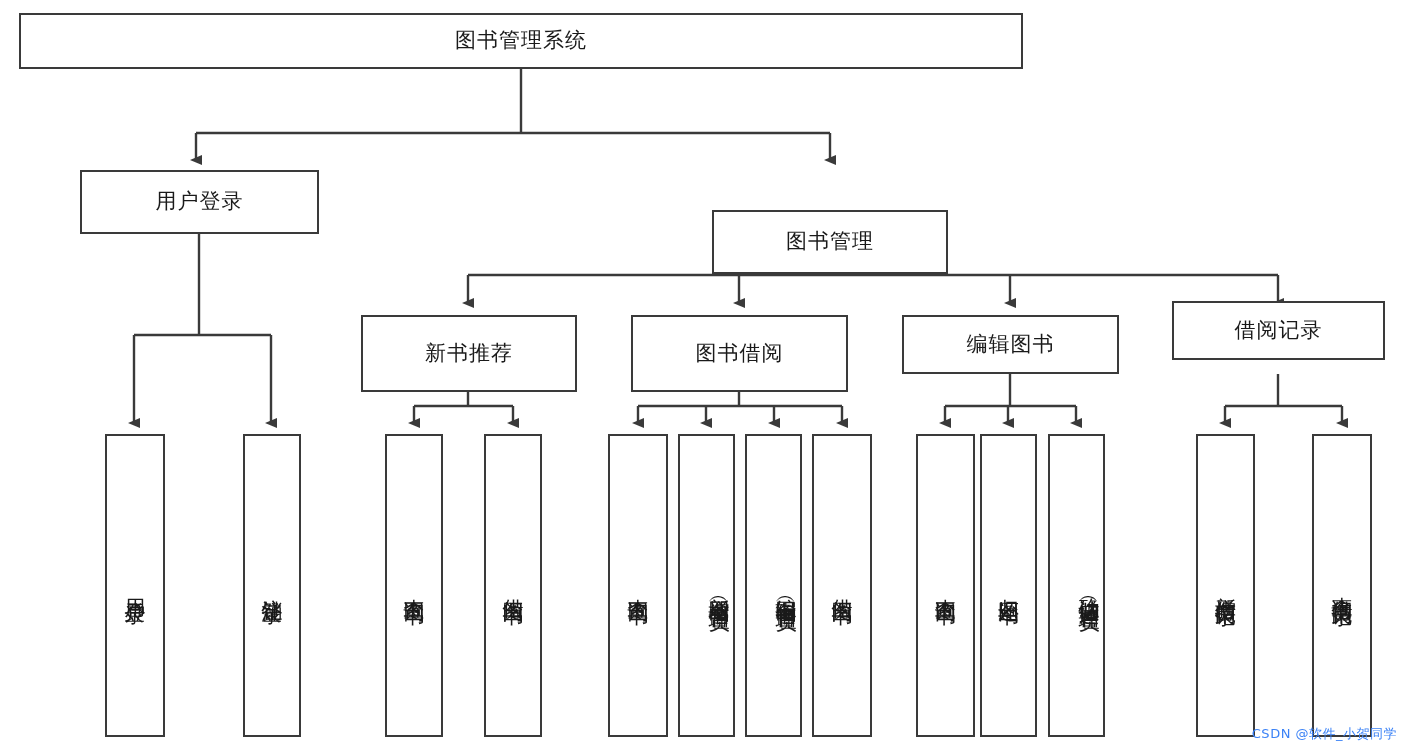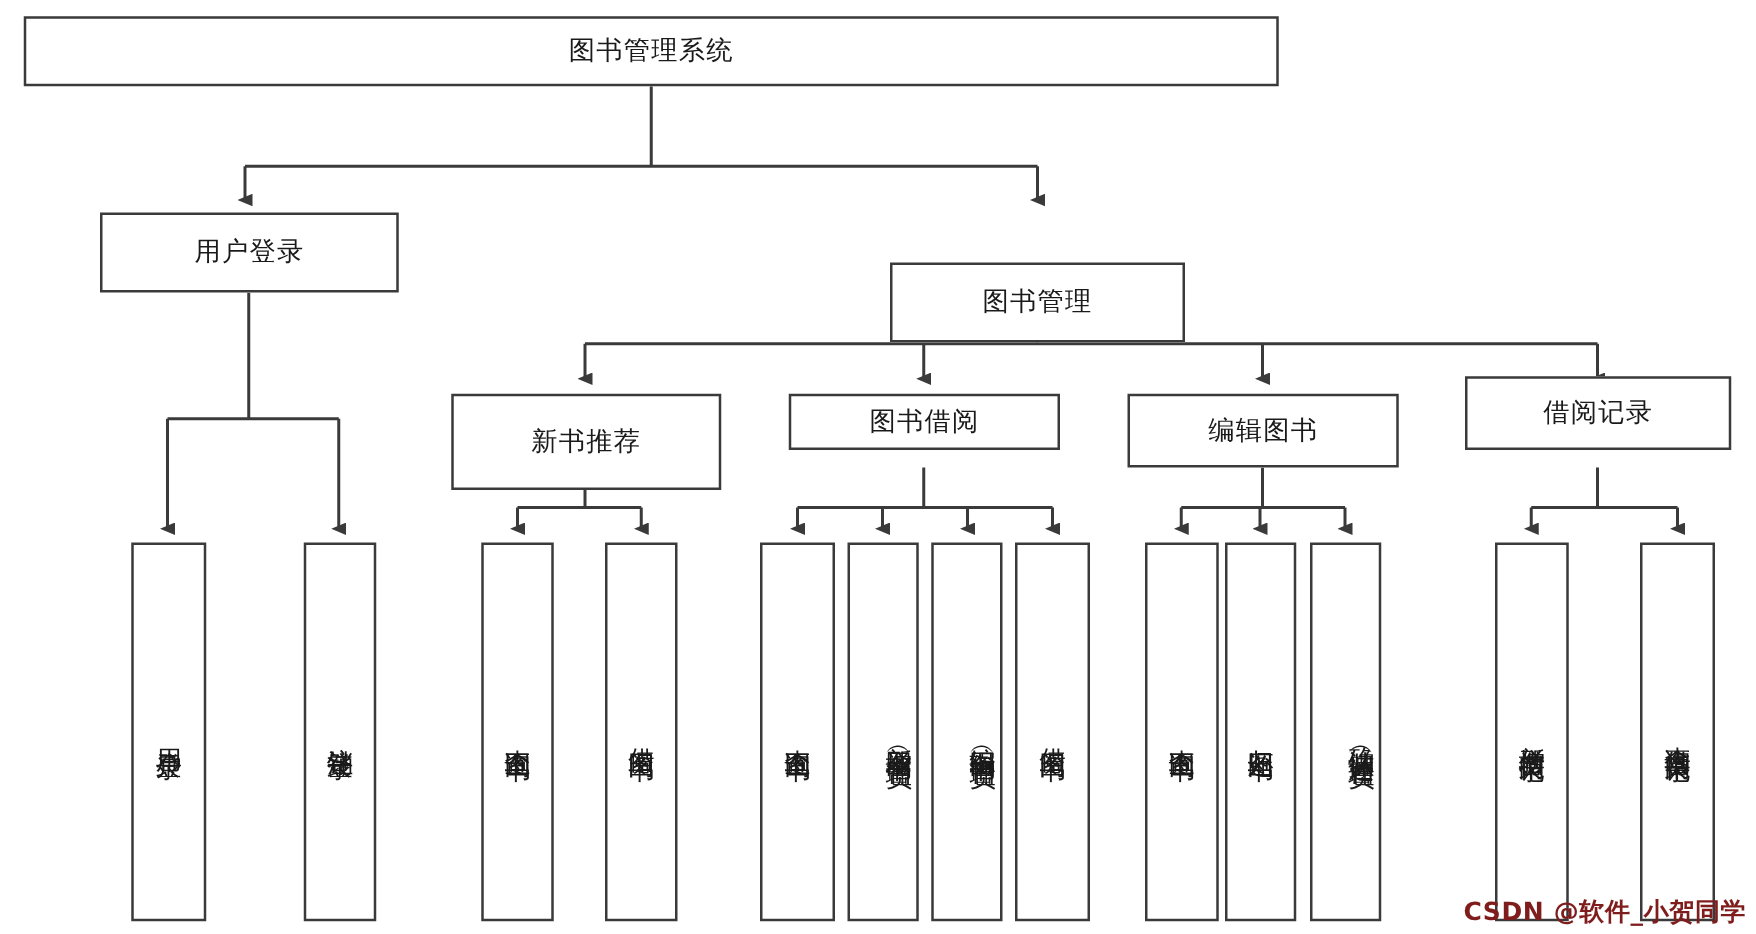--- a/index.html
+++ b/index.html
@@ -54,25 +54,24 @@
     padding-top: 8px;
   }
   .node.vert.centered {
     align-items: center;
     padding-top: 0;
   }
   #watermark {
     position: absolute;
     right: 8px;
     bottom: 4px;
-    font-size: 20px;
-    color: #7f1d1d;
+    font-size: 13px;
+    color: #3b82f6;
     letter-spacing: 0.5px;
     white-space: nowrap;
-    font-weight: bold;
   }
 </style>
 </head>
 <body>
 
 <div id="canvas">
 
   <svg class="wires" viewBox="0 0 1405 747" xmlns="http://www.w3.org/2000/svg">
     <defs>
       <marker id="arrow" markerWidth="12" markerHeight="12" refX="5" refY="6" orient="auto" markerUnits="userSpaceOnUse">
@@ -122,21 +121,21 @@
       <path d="M1342,406 L1342,423" marker-end="url(#arrow)"></path>
     </g>
   </svg>
 
   <div class="node horiz" style="left:19px; top:13px; width:1004px; height:56px;">图书管理系统</div>
 
   <div class="node horiz" style="left:80px; top:170px; width:239px; height:64px;">用户登录</div>
   <div class="node horiz" style="left:712px; top:170px; width:236px; height:64px;margin-top:40px;">图书管理</div>
 
   <div class="node horiz" style="left:361px; top:315px; width:216px; height:77px;">新书推荐</div>
-  <div class="node horiz" style="left:631px; top:315px; width:217px; height:45px;">图书借阅</div>
+  <div class="node horiz" style="left:631px; top:315px; width:217px; height:77px;">图书借阅</div>
   <div class="node horiz" style="left:902px; top:315px; width:217px; height:59px;">编辑图书</div>
   <div class="node horiz" style="left:1172px; top:301px; width:213px; height:59px;">借阅记录</div>
 
   <div class="node vert centered" style="left:105px; top:434px; width:60px; height:303px;">用户登录</div>
   <div class="node vert centered" style="left:243px; top:434px; width:58px; height:303px;">注销登录</div>
 
   <div class="node vert centered" style="left:385px; top:434px; width:58px; height:303px;">查询图书</div>
   <div class="node vert centered" style="left:484px; top:434px; width:58px; height:303px;">借阅图书</div>
 
   <div class="node vert centered" style="left:608px; top:434px; width:60px; height:303px;">查询图书</div>

